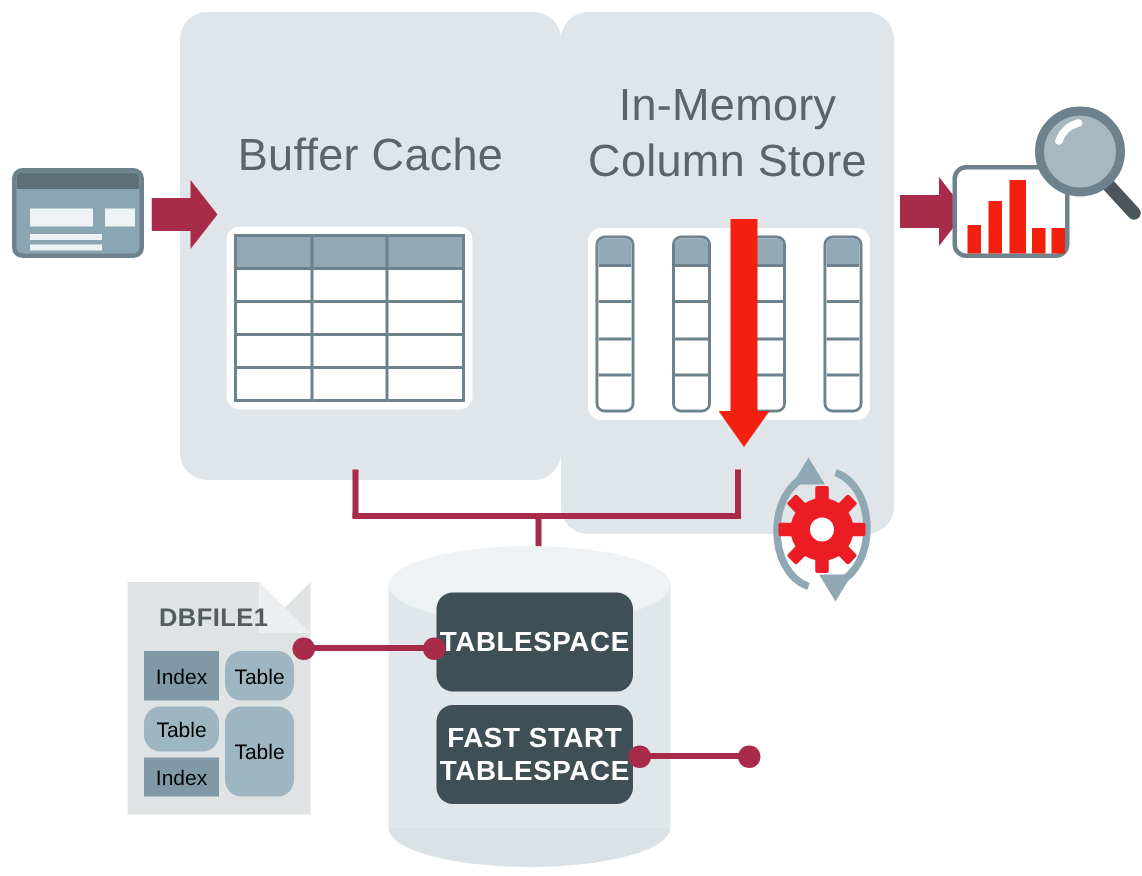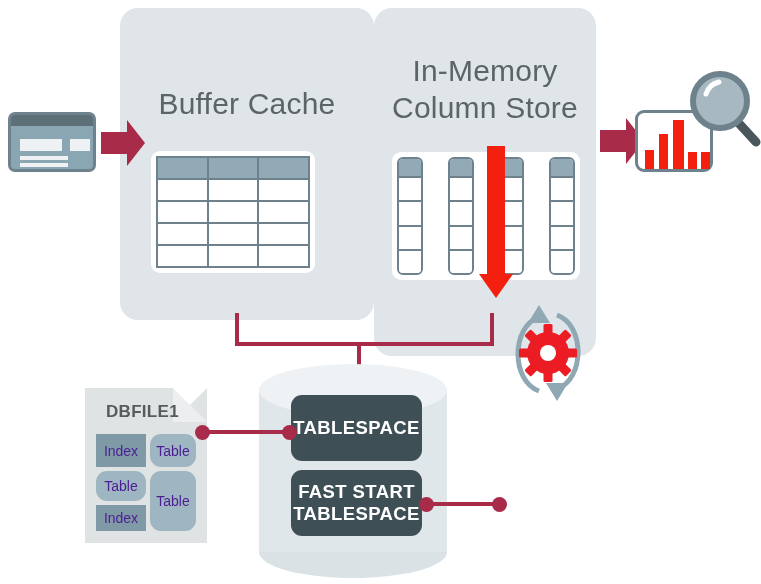--- a/index.html
+++ b/index.html
@@ -126,21 +126,21 @@
   .file-label{
     position:absolute;
     color:#555c5f;
     font-size:17px;
     font-weight:bold;
     letter-spacing:.3px;
     white-space:nowrap;
   }
   .blk{
     position:absolute;
-    color:#4c1d95;
+    color:#000000;
     font-size:14px;
     display:flex;align-items:center;justify-content:center;
     text-align:center;
     box-sizing:border-box;
   }
   .blk.dark{background:#7f9aa6;}
   .blk.light{background:#9db6c1;border-radius:11px;}
 
   
   .ln{position:absolute;background:#a82b49;}

